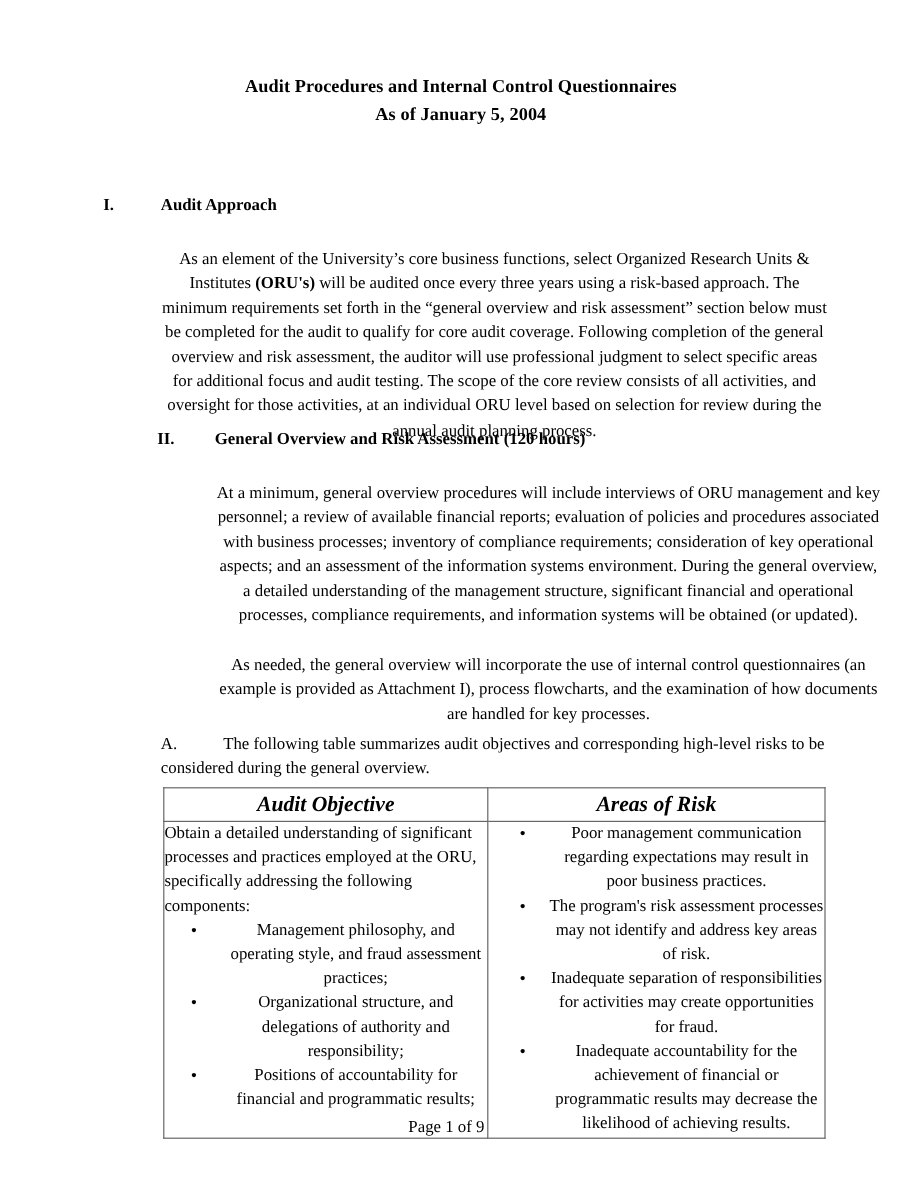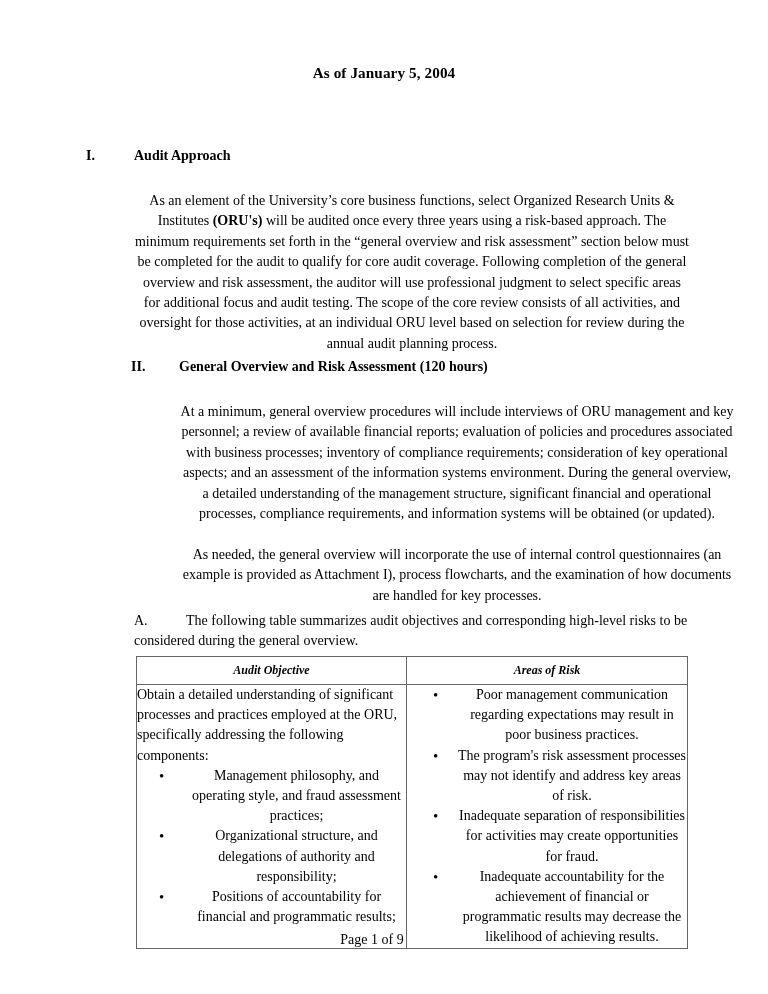--- a/index.html
+++ b/index.html
@@ -107,21 +107,21 @@
   .audit-table td,
   .audit-table th {
     border: 1px solid #666666;
     vertical-align: top;
     padding: 0;
   }
   .audit-table th {
     text-align: center;
     font-weight: bold;
     font-style: italic;
-    font-size: 12px;
+    font-size: 18px;
     padding: 4px 0 4px 0;
     line-height: 19px;
   }
   .col-left  { width: 269px; }
   .col-right { width: 280px; }
 
   .cell-pad-left {
     padding: 2px 6px 2px 5px;
     line-height: 20.2px;
   }
@@ -166,24 +166,25 @@
     font-size: 14px;
     line-height: 19px;
   }
 </style>
 </head>
 <body>
 
 <div class="page">
 
   <div class="title-block">
+    <div class="title-line">Audit Procedures and Internal Control Questionnaires</div>
     <div class="title-line">As of January 5, 2004</div>
   </div>
 
-  <div class="section" style="top:146px;">
+  <div class="section" style="top:162px;">
     <div class="section-head">
       <span class="numeral">I.</span><span class="head-text">Audit Approach</span>
     </div>
     <div class="body-block" style="margin-top:26px;">
       <p><span>As an element of the University’s core business functions, select Organized Research Units &amp; Institutes </span><b class="inline-bold">(ORU's)</b><span> will be audited once every three years using a risk-based approach. The minimum requirements set forth in the “general overview and risk assessment” section below must be completed for the audit to qualify for core audit coverage.  Following completion of the general overview and risk assessment, the auditor will use professional judgment to select specific areas for additional focus and audit testing.   The scope of the core review consists of all activities, and oversight for those activities, at an individual ORU level based on selection for review during the annual audit planning process.</span></p>
     </div>
   </div>
 
   <div class="section" style="top:357px;margin-left:45px;">
     <div class="section-head">

